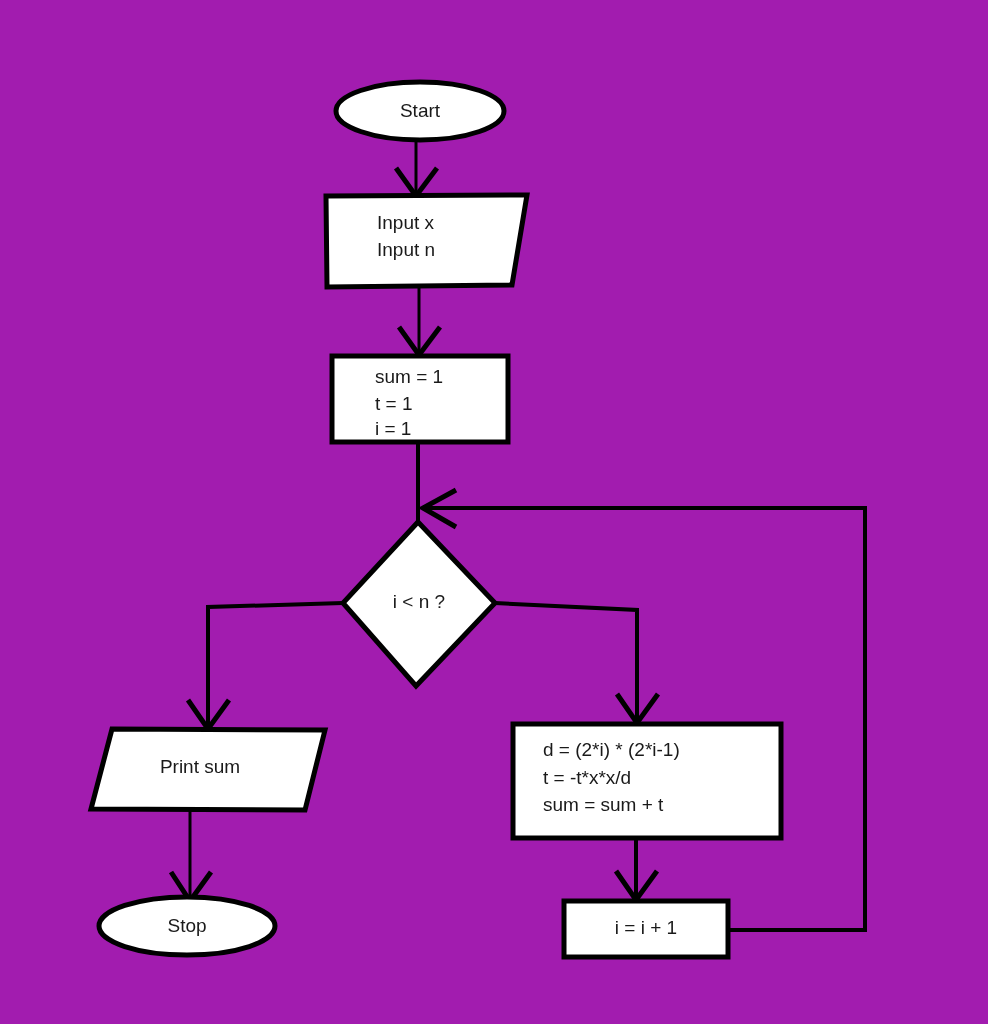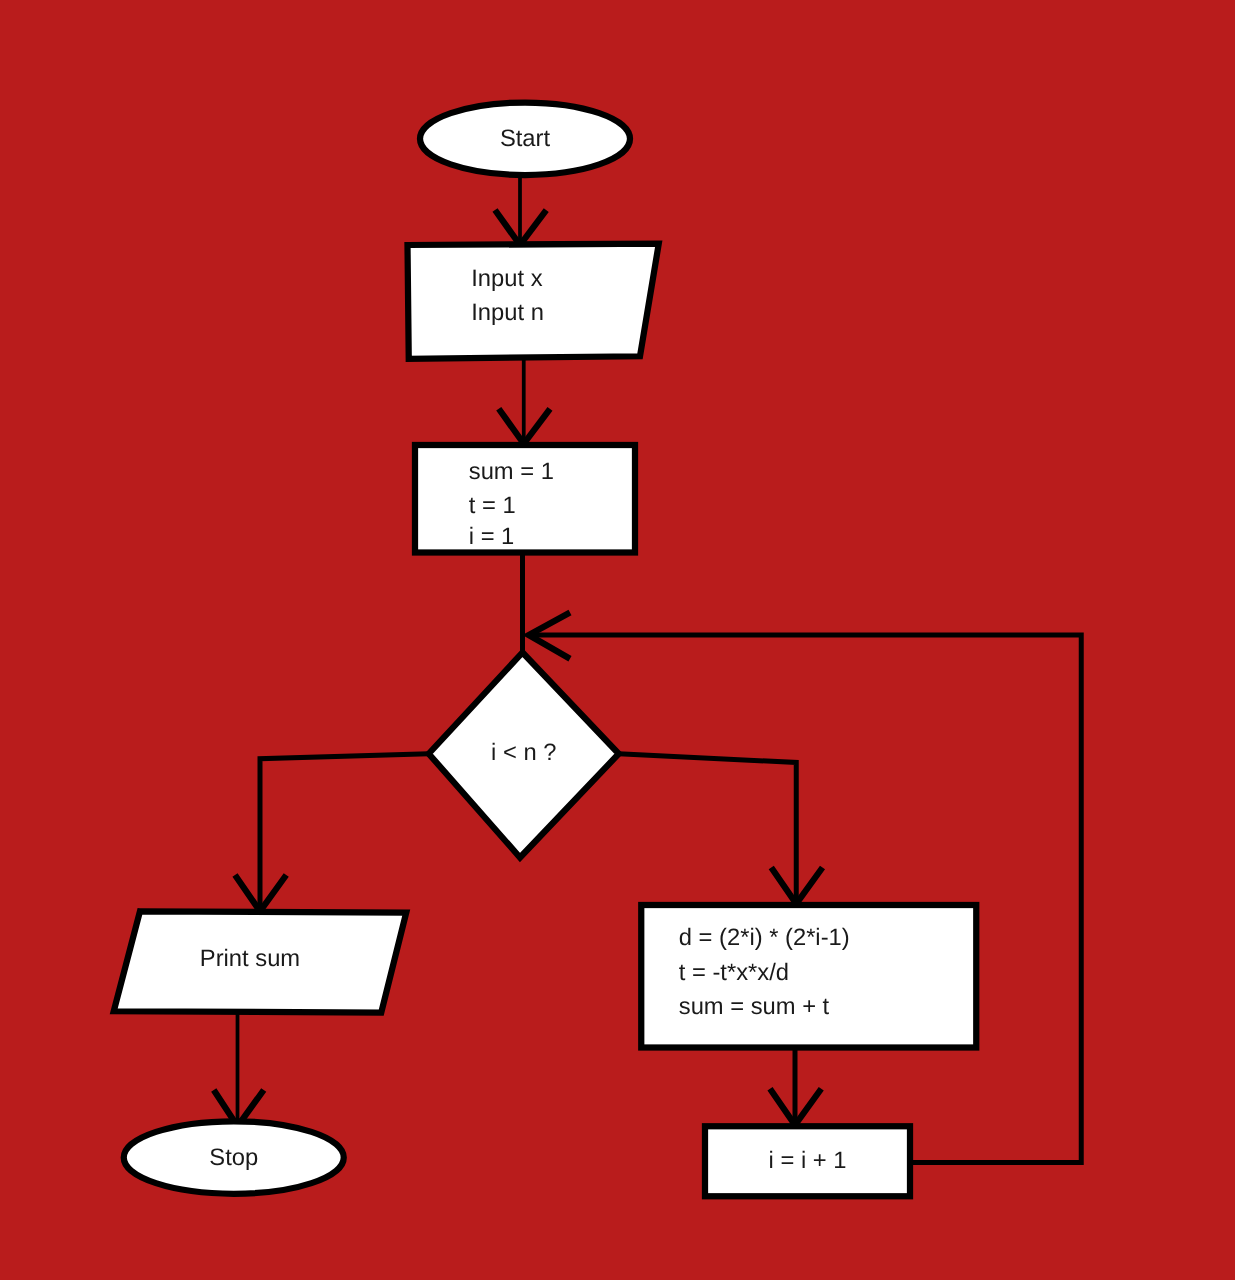--- a/index.html
+++ b/index.html
@@ -8,21 +8,21 @@
     padding: 0;
     background: #ffffff;
   }
   body {
     font-family: "Liberation Sans", sans-serif;
   }
   #flowchart-canvas {
     position: relative;
     width: 988px;
     height: 1024px;
-    background: #b91c1c;
+    background: #a21caf;
     overflow: hidden;
   }
   #flowchart-svg {
     position: absolute;
     top: 0;
     left: 0;
     width: 988px;
     height: 1024px;
     display: block;
   }

